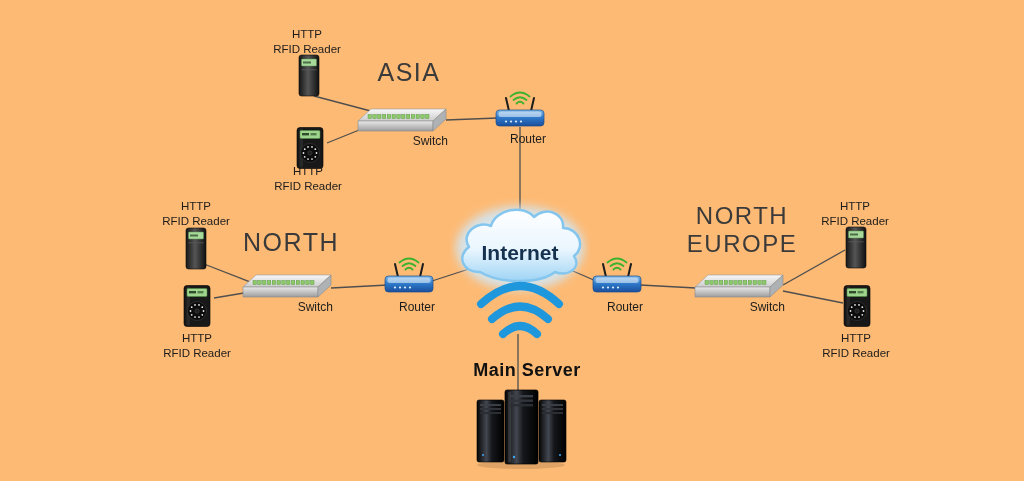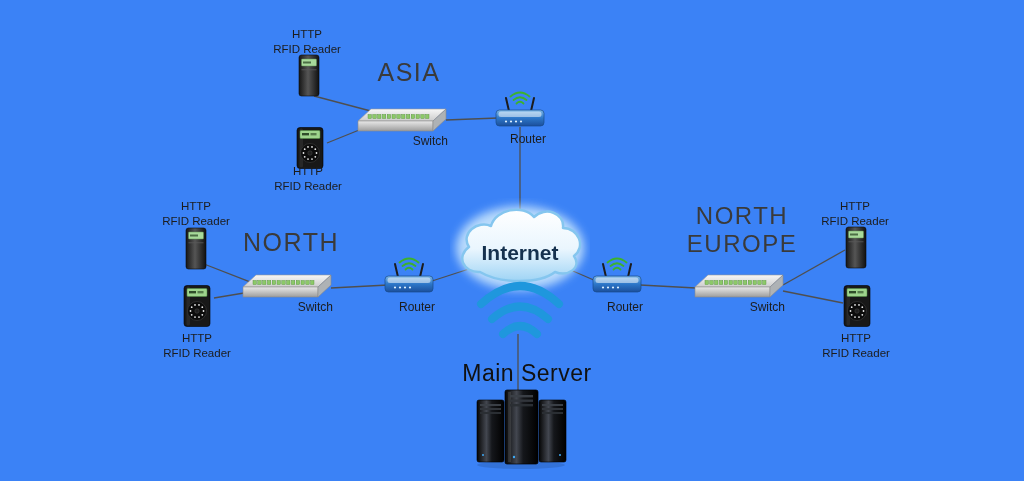--- a/index.html
+++ b/index.html
@@ -1,24 +1,24 @@
 <!DOCTYPE html>
 <html><head>
 <meta charset="utf-8">
 <style>
   * { margin:0; padding:0; box-sizing:border-box; }
   html,body { background:#ffffff; }
   body { font-family:"Liberation Sans", sans-serif; }
-  .canvas { position:relative; width:1024px; height:481px; background:#3b82f6; overflow:hidden; }
+  .canvas { position:relative; width:1024px; height:481px; background:#fdba74; overflow:hidden; }
   .lines { position:absolute; left:0; top:0; z-index:1; }
   .dev { position:absolute; z-index:2; }
   .lbl { position:absolute; z-index:3; text-align:center; font-size:11.5px; line-height:1.28; color:#1c1c1c; }
   .devlbl { position:absolute; z-index:3; text-align:right; font-size:12px; color:#1c1c1c; }
   .region { position:absolute; z-index:3; text-align:center; font-weight:normal; color:#3a3a3a; letter-spacing:1.5px; font-size:25px; line-height:1.15; }
-  .main-server { position:absolute; z-index:3; text-align:center; font-weight:normal; color:#111111; font-size:23px; letter-spacing:0.5px; }
+  .main-server { position:absolute; z-index:3; text-align:center; font-weight:bold; color:#111111; font-size:18px; letter-spacing:0.5px; }
   svg text { font-family:"Liberation Sans", sans-serif; }
 </style>
 </head>
 <body>
 
 <div class="canvas">
 
   <svg width="0" height="0" style="position:absolute" aria-hidden="true">
     <defs>
       <linearGradient id="g-sw-top" x1="0" y1="0" x2="0" y2="1">

